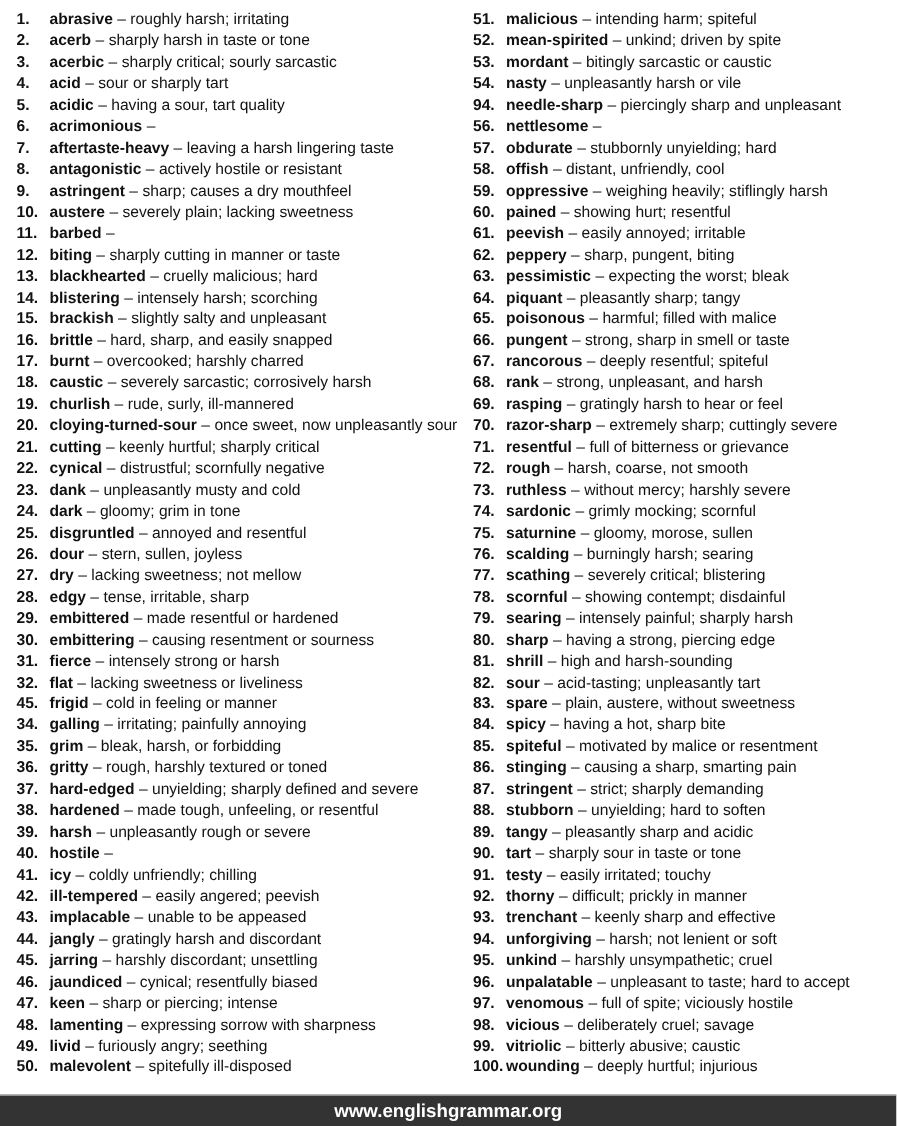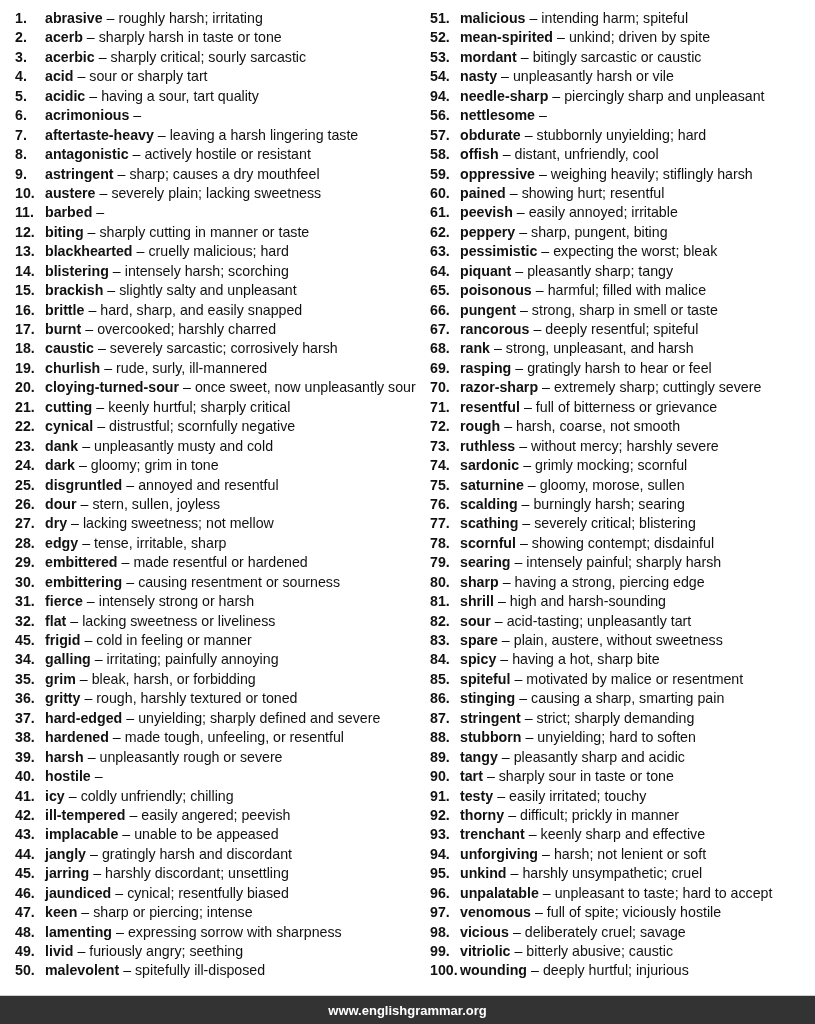--- a/index.html
+++ b/index.html
@@ -8,21 +8,21 @@
   .col { position: absolute; top: 9px; }
   .col.left { left: 15px; width: 425px; }
   .col.right { left: 430px; width: 370px; }
   .entry { display: flex; height: 19.45px; line-height: 19.45px; font-size: 14.2px; white-space: nowrap; }
   .num { font-weight: bold; width: 30px; flex: none; }
   .word { font-weight: bold; }
   .sep { padding: 0 4px; }
   .footer {
     position: absolute; left: 0; top: 995px; width: 815px; height: 29px;
     background: #333333; border-top: 1px solid #cfcfcf;
-    color: #ffffff; font-weight: bold; font-size: 13px;
+    color: #ffffff; font-weight: bold; font-size: 17px;
     display: flex; align-items: center; justify-content: center;
   }
 </style>
 </head>
 <body>
 
 <div class="col left" id="col-left">
     <div class="entry">
     <span class="num">1.</span>
     <span class="word">abrasive</span>

